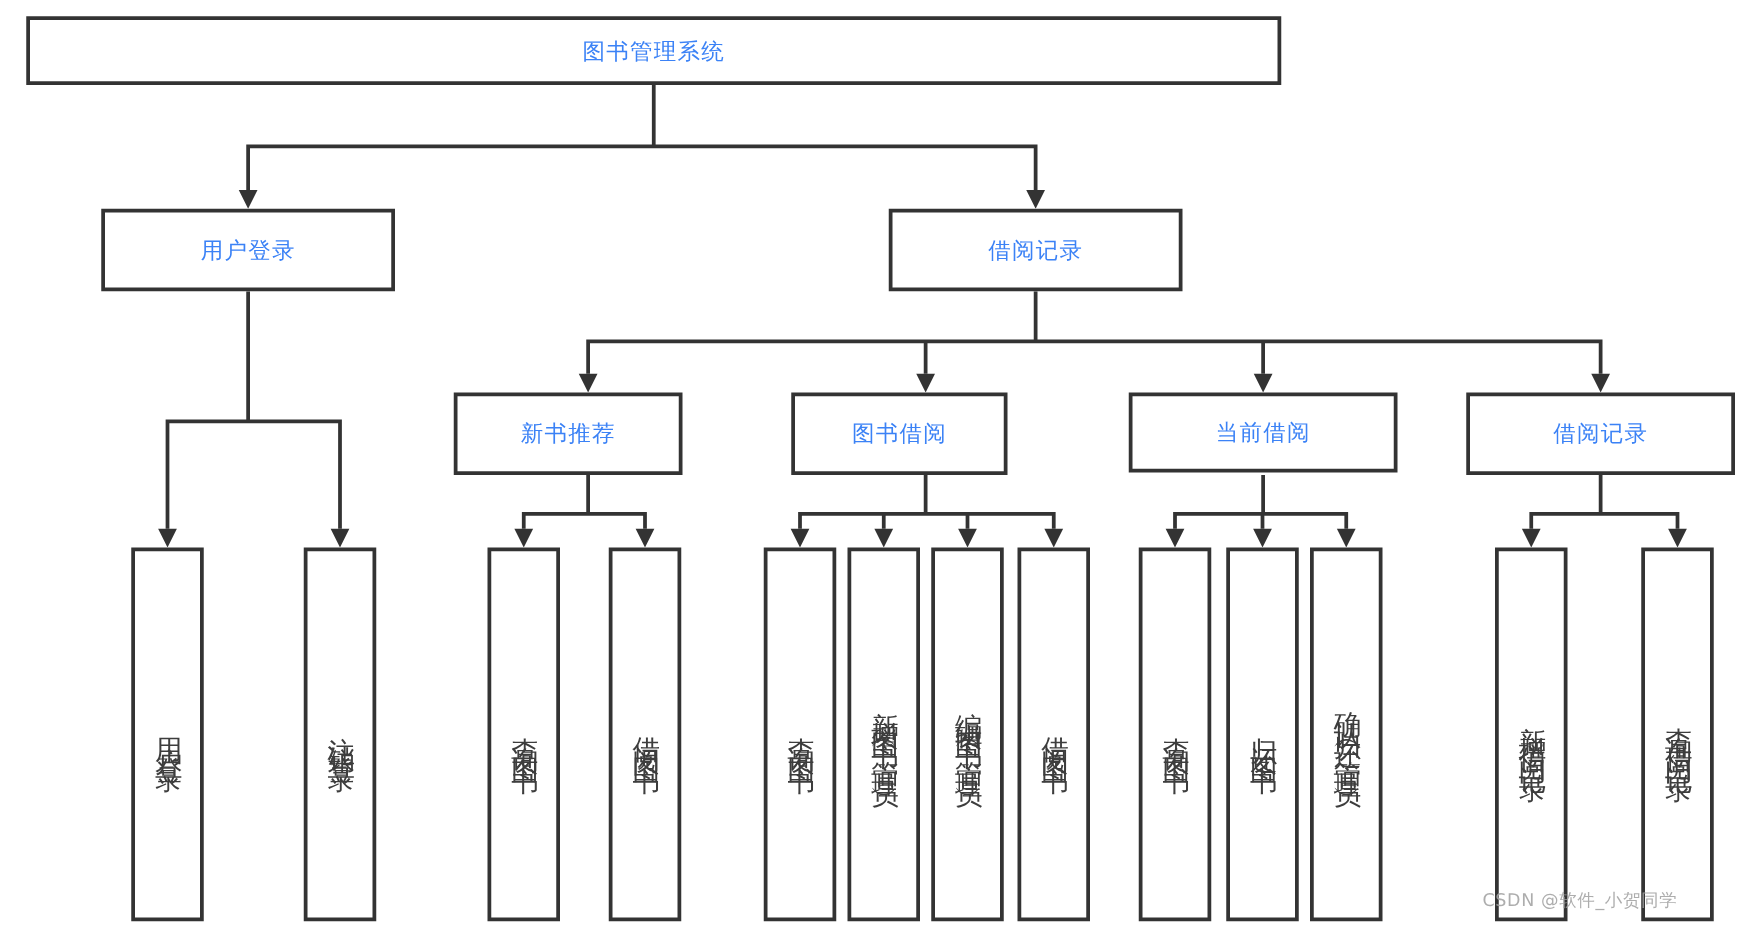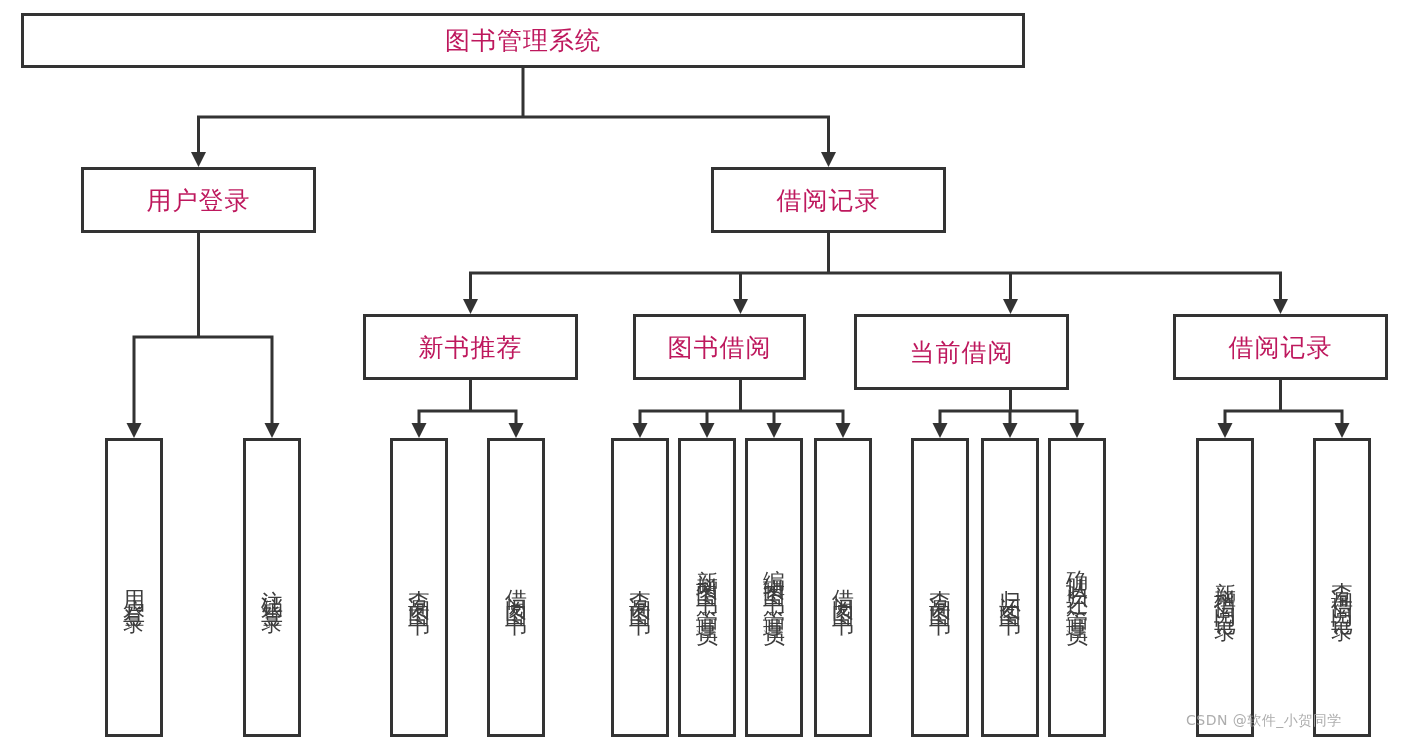--- a/index.html
+++ b/index.html
@@ -14,44 +14,44 @@
     position:absolute;
     background:#ffffff;
     border:3px solid #333333;
     box-sizing:border-box;
     display:flex;
     align-items:center;
     justify-content:center;
     color:#3d3d3d;
   }
   .hlabel{
-    font-size:25px;
+    font-size:18px;
     letter-spacing:1px;
     white-space:nowrap;
-    color:#be185d;
+    color:#3b82f6;
   }
   .vbox{ width:58px; top:438px; height:299px; }
   .vlabel{
     writing-mode:vertical-rl;
     text-orientation:mixed;
     font-size:22px;
     letter-spacing:8px;
     line-height:1;
     white-space:nowrap;
     color:#3d3d3d;
   }
   
   #n-root{left:21px;top:13px;width:1004px;height:55px;}
   
   #n-l1-0{left:81px;top:167px;width:235px;height:66px;}
   #n-l1-1{left:711px;top:167px;width:235px;height:66px;}
   
-  #n-l2-0{left:363px;top:314px;width:215px;height:66px;}
+  #n-l2-0{left:363px;top:314px;width:183px;height:66px;}
   #n-l2-1{left:633px;top:314px;width:173px;height:66px;}
-  #n-l2-2{left:854px;top:314px;width:215px;height:76px;}
+  #n-l2-2{left:903px;top:314px;width:215px;height:64px;}
   #n-l2-3{left:1173px;top:314px;width:215px;height:66px;}
   
   #n-leaf-0{left:105px;}  #n-leaf-1{left:243px;}
   #n-leaf-2{left:390px;}  #n-leaf-3{left:487px;}
   #n-leaf-4{left:611px;}  #n-leaf-5{left:678px;}
   #n-leaf-6{left:745px;}  #n-leaf-7{left:814px;}
   #n-leaf-8{left:911px;}  #n-leaf-9{left:981px;}
   #n-leaf-10{left:1048px;}
   #n-leaf-11{left:1196px;} #n-leaf-12{left:1313px;}
   #connectors{

